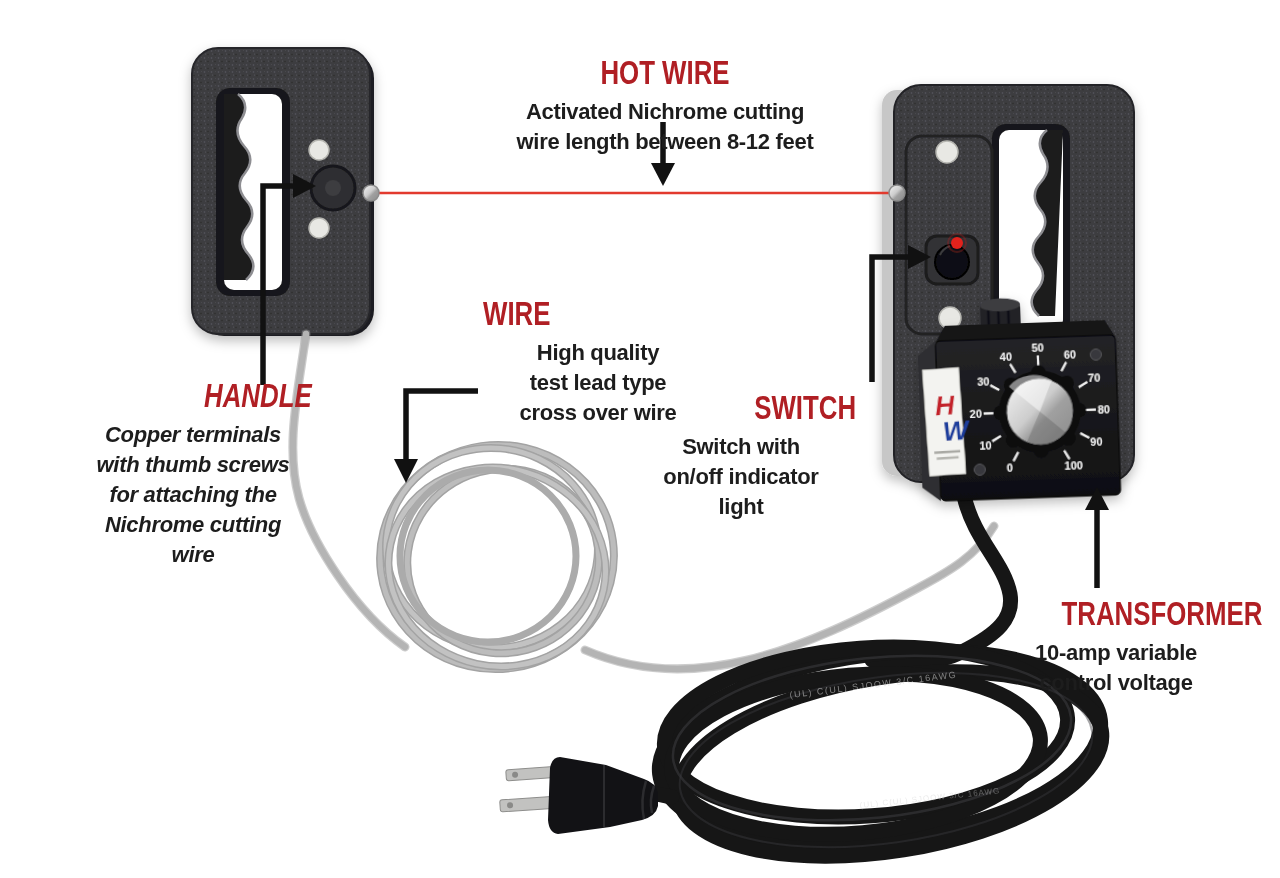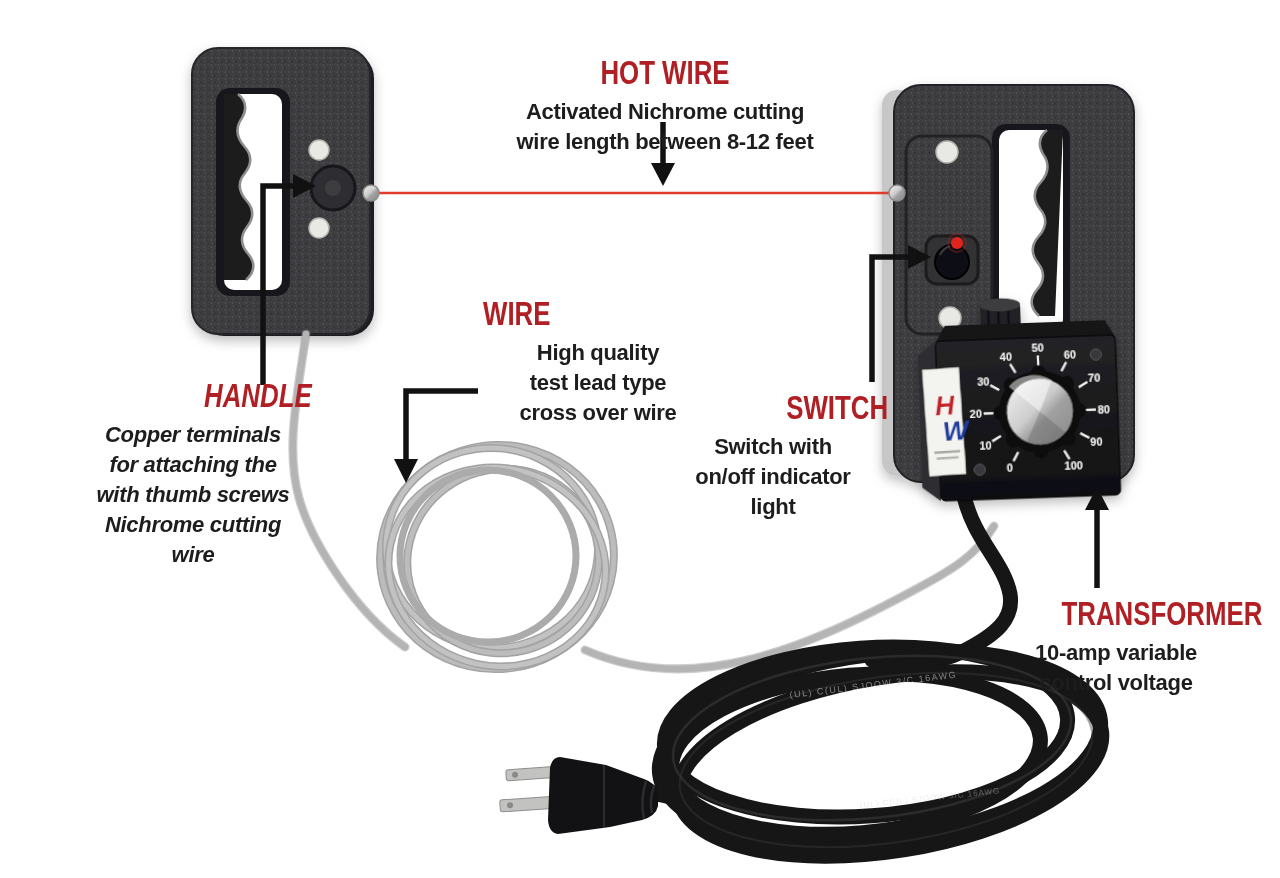--- a/index.html
+++ b/index.html
@@ -213,34 +213,34 @@
 
 <div class="callout ta-c" style="left:430px;top:12px;width:470px;margin-top:43px;">
   <div class="callout-title"><span>HOT WIRE</span></div>
   <div class="callout-line">Activated Nichrome cutting</div>
   <div class="callout-line">wire length between 8-12 feet</div>
 </div>
 
 <div class="callout ta-r" style="left:74px;top:378px;width:238px;font-style:italic;">
   <div class="callout-title"><span>HANDLE</span></div>
   <div class="callout-line">Copper terminals</div>
+  <div class="callout-line">with thumb screws</div>
   <div class="callout-line">for attaching the</div>
-  <div class="callout-line">with thumb screws</div>
   <div class="callout-line">Nichrome cutting</div>
   <div class="callout-line">wire</div>
 </div>
 
 <div class="callout ta-l" style="left:483px;top:296px;width:230px;">
   <div class="callout-title"><span>WIRE</span></div>
   <div class="callout-line">High quality</div>
   <div class="callout-line">test lead type</div>
   <div class="callout-line">cross over wire</div>
 </div>
 
-<div class="callout ta-r" style="left:658px;top:390px;width:230px;">
+<div class="callout ta-r" style="left:626px;top:390px;width:230px;">
   <div class="callout-title"><span>SWITCH</span></div>
   <div class="callout-line">Switch with</div>
   <div class="callout-line">on/off indicator</div>
   <div class="callout-line">light</div>
 </div>
 
 <div class="callout ta-r" style="left:998px;top:596px;width:236px;">
   <div class="callout-title"><span>TRANSFORMER</span></div>
   <div class="callout-line">10-amp variable</div>
   <div class="callout-line">control voltage</div>

